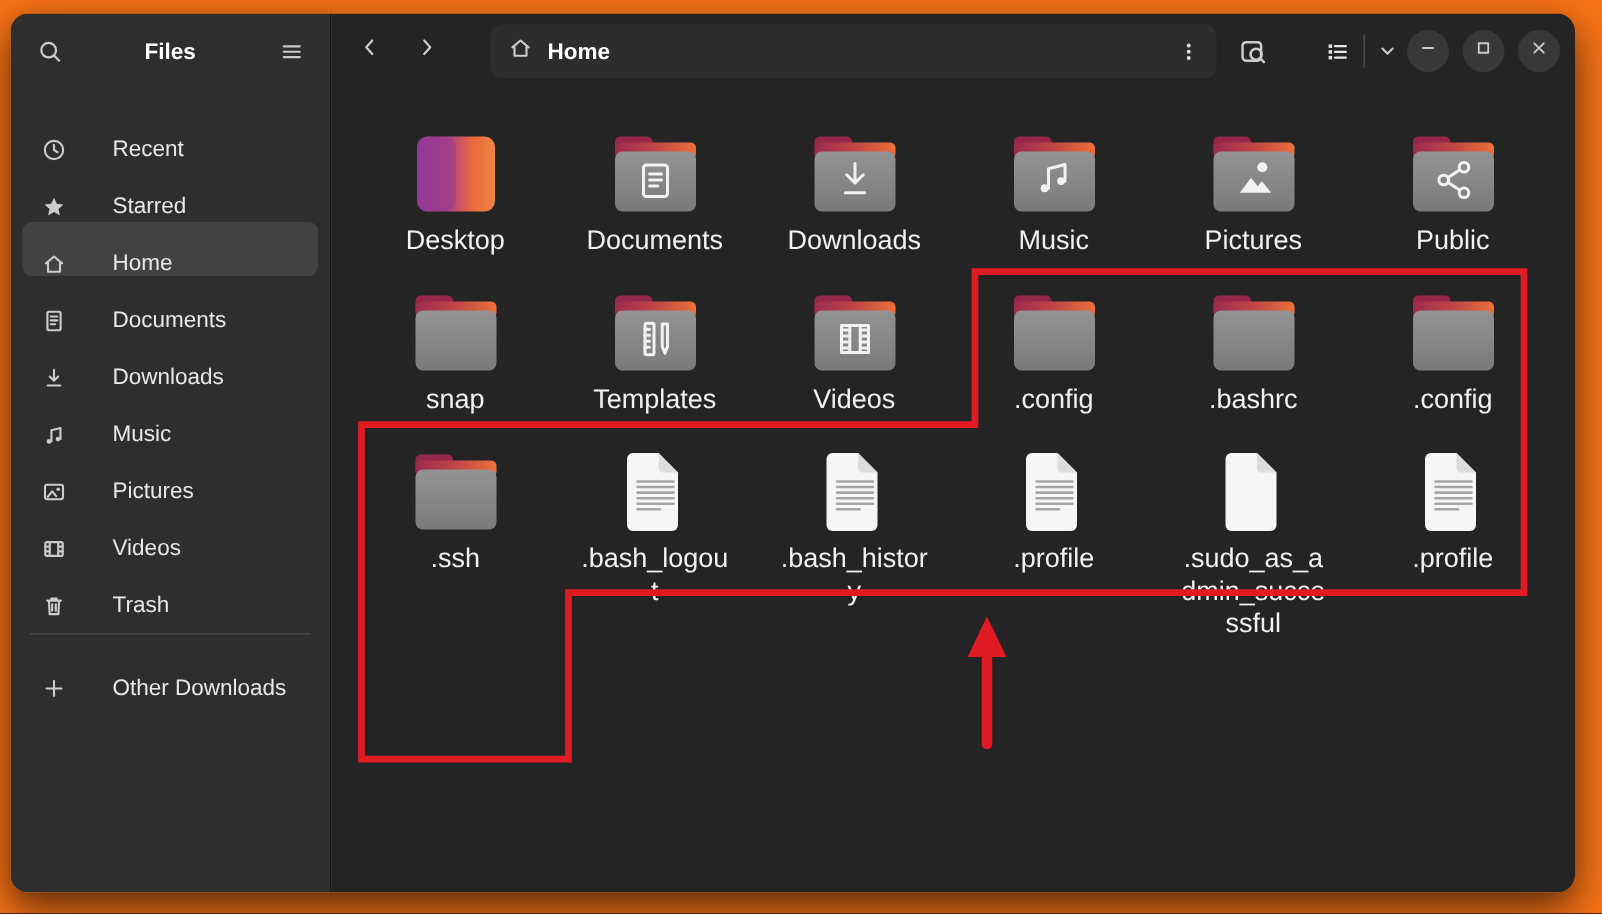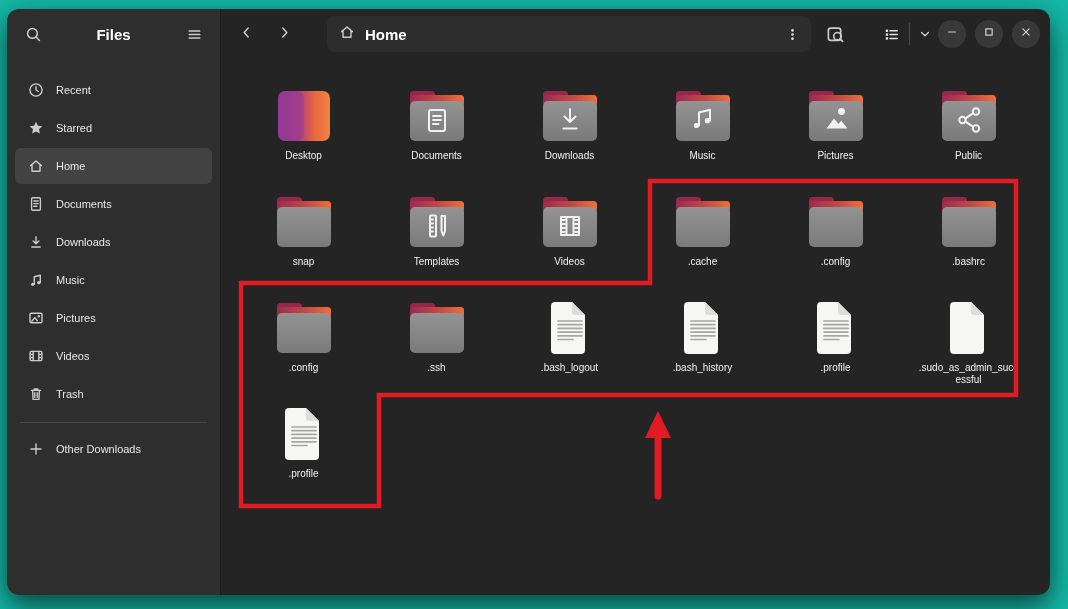--- a/index.html
+++ b/index.html
@@ -1,35 +1,35 @@
 <!DOCTYPE html>
 <html><head>
 <meta charset="utf-8">
 <style>
   * { margin:0; padding:0; box-sizing:border-box; }
   html,body { width:1068px; height:609px; background:#070707; overflow:hidden;
               font-family:"Liberation Sans","DejaVu Sans",sans-serif; }
-  .stage { position:relative; width:1068px; height:609px; background:#14b8a6; }
+  .stage { position:relative; width:1068px; height:609px; background:#f97316; }
 
   
   .window { position:absolute; left:7px; top:9px; width:1043px; height:586px;
             border-radius:12px; overflow:hidden; display:flex;
             box-shadow:0 10px 28px rgba(0,0,0,.65); }
 
   
   .sidebar { width:215px; background:#2e2e2e; border-right:1px solid #1b1b1b;
              display:flex; flex-direction:column; }
   .sidebar-header { height:50px; display:flex; align-items:center; padding:0 10px; flex:0 0 auto; }
   .app-title { flex:1; text-align:center; color:#ffffff; font-weight:bold; font-size:15px; }
   .icon-btn { width:32px; height:32px; border-radius:7px; display:flex; align-items:center;
               justify-content:center; flex:0 0 auto; }
   .icon-btn svg { display:block; }
   .side-list { padding:13px 8px 0 8px; }
   .side-item { height:36px; margin-bottom:2px; border-radius:6px; display:flex;
-               align-items:center; gap:12px; padding:0 0 0 13px; color:#e8e8e8; font-size:11px; }
+               align-items:flex-end; gap:31px; padding:0 0 0 13px; color:#e8e8e8; font-size:15px; }
   .side-item.selected { background:#424242; }
   .side-icon { width:16px; height:16px; display:flex; align-items:center; justify-content:center; }
   .side-sep { border-top:1px solid #474747; margin:8px 13px 8px 13px; }
 
   
   .content { flex:1; background:#242424; display:flex; flex-direction:column; }
   .headerbar { height:50px; display:flex; align-items:center; padding:0 10px 0 9px; flex:0 0 auto; }
   .nav-btn { width:32px; height:32px; display:flex; align-items:center; justify-content:center; }
   .pathbar { margin-left:27px; width:484px; height:36px; background:#2d2d2d; border-radius:8px;
              display:flex; align-items:center; padding:0 6px 0 12px; }
@@ -38,21 +38,21 @@
   .v-div { width:1px; height:22px; background:#4a4a4a; margin:0 2px; }
   .win-controls { margin-left:auto; display:flex; align-items:center; gap:9px; }
   .win-btn { width:28px; height:28px; border-radius:50%; background:#383838; display:flex;
              align-items:center; justify-content:center; }
 
   
   .grid { padding:25px 0 0 16px; display:grid; grid-template-columns:repeat(6,133px);
           grid-auto-rows:106px; }
   .cell { display:flex; flex-direction:column; align-items:center; }
   .cell svg { margin-top:4px; display:block; }
-  .cell-label { margin-top:4px; font-size:10px; color:#f1f1f1; text-align:center;
+  .cell-label { margin-top:4px; font-size:18px; color:#f1f1f1; text-align:center;
                 max-width:102px; word-break:break-all; line-height:1.2; }
 
   
   .overlay { position:absolute; left:0; top:0; width:1068px; height:609px; pointer-events:none; }
 </style>
 </head>
 <body>
 
 <div class="stage">
   <div class="window">
@@ -476,42 +476,20 @@
         <stop offset="0" stop-color="#939393"></stop>
                     <stop offset="1" stop-color="#7a7a7a"></stop>
       </linearGradient>
     </defs>
     <rect x="5" y="3" width="25" height="13" rx="3.5" fill="#96274b"></rect>
     <rect x="5" y="7" width="54" height="11" rx="3.5" fill="url(#tabg)"></rect>
     <rect x="5" y="13" width="54" height="40" rx="5" fill="url(#bodyg)"></rect>
 
   </svg>
             </span>
-            <div class="cell-label">.cache</div>
-          </div>
-          <div class="cell">
-            <span>
-              <svg width="64" height="58" viewBox="0 0 64 58">
-    <defs>
-      <linearGradient id="tabg" x1="0" y1="0" x2="1" y2="0">
-        <stop offset="0" stop-color="#9b2b50"></stop>
-                    <stop offset=".55" stop-color="#c44a45"></stop>
-                    <stop offset="1" stop-color="#ee7039"></stop>
-      </linearGradient>
-      <linearGradient id="bodyg" x1="0" y1="0" x2="0" y2="1">
-        <stop offset="0" stop-color="#939393"></stop>
-                    <stop offset="1" stop-color="#7a7a7a"></stop>
-      </linearGradient>
-    </defs>
-    <rect x="5" y="3" width="25" height="13" rx="3.5" fill="#96274b"></rect>
-    <rect x="5" y="7" width="54" height="11" rx="3.5" fill="url(#tabg)"></rect>
-    <rect x="5" y="13" width="54" height="40" rx="5" fill="url(#bodyg)"></rect>
-
-  </svg>
-            </span>
             <div class="cell-label">.config</div>
           </div>
           <div class="cell">
             <span>
               <svg width="64" height="58" viewBox="0 0 64 58">
     <defs>
       <linearGradient id="tabg" x1="0" y1="0" x2="1" y2="0">
         <stop offset="0" stop-color="#9b2b50"></stop>
                     <stop offset=".55" stop-color="#c44a45"></stop>
                     <stop offset="1" stop-color="#ee7039"></stop>

